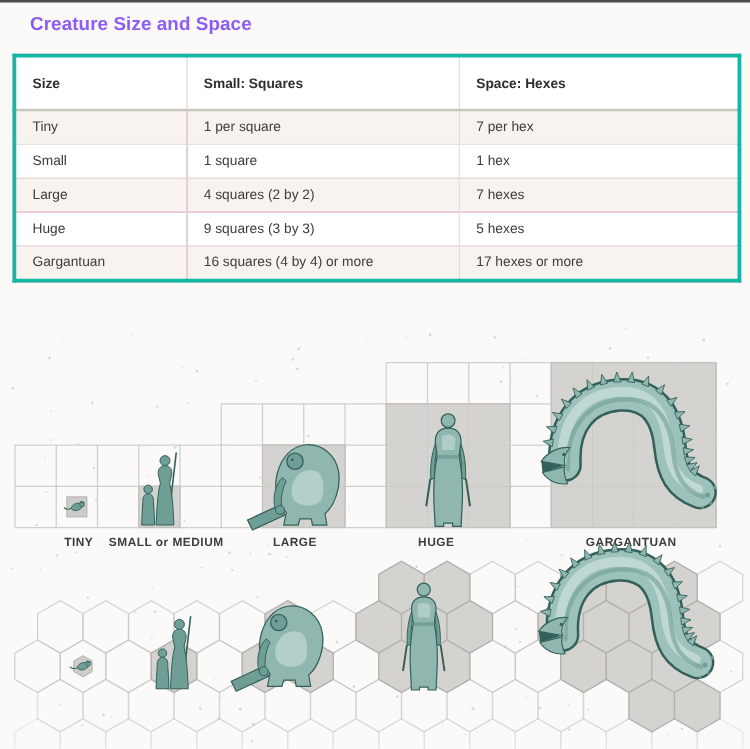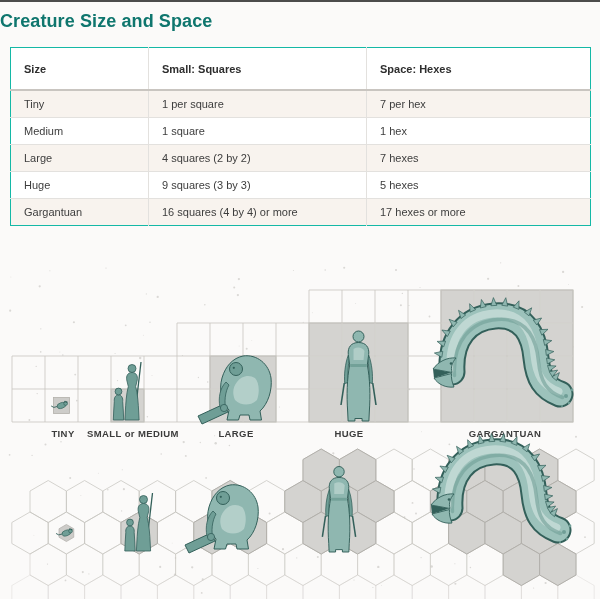--- a/index.html
+++ b/index.html
@@ -7,25 +7,25 @@
     --cell-shade:#d4d3d0; --cell-shade-edge:#b2b0ab; --grid-line:#c7c5c0;
     --tbl-line:#e3e1de; --tbl-stripe:#f8f3ee; --label:#3c3c3c;
   }
   html,body{margin:0;padding:0;}
   body{
     width:600px;height:599px;overflow:hidden;background:#fbfaf9;
     font-family:"Liberation Sans","DejaVu Sans",sans-serif;position:relative;
   }
   .top-rule{height:2px;background:#4c4c4c;}
   h1.page-title{
-    font-size:18px;font-weight:bold;color:#0f766e;margin:9px 10px 15px 0;letter-spacing:.1px;
+    font-size:15px;font-weight:bold;color:#8b5cf6;margin:9px 10px 15px 24px;letter-spacing:.1px;
   }
   table.size-table{
     border-collapse:collapse;margin:0 10px;width:580px;
-    border:1px solid #14b8a6;background:#f9a8d4;table-layout:fixed;
+    border:3px solid #14b8a6;background:#f9a8d4;table-layout:fixed;
   }
   table.size-table th{
     font-size:11px;font-weight:bold;color:#2e2e2e;text-align:left;
     padding:15px 13px 14px 13px;background:#fff;
     border-right:1px solid var(--tbl-line);border-bottom:2px solid #c9c5c0;
   }
   table.size-table th:last-child, table.size-table td:last-child{border-right:none;}
   table.size-table td{
     font-size:11px;color:#3d3d3d;padding:7px 13px;
     border-right:1px solid var(--tbl-line);border-bottom:1px solid var(--tbl-line);
@@ -60,21 +60,21 @@
       <th>Space: Hexes</th>
     </tr>
   </thead>
   <tbody>
     <tr>
       <td>Tiny</td>
       <td>1 per square</td>
       <td>7 per hex</td>
     </tr>
     <tr>
-      <td>Medium</td>
+      <td>Small</td>
       <td>1 square</td>
       <td>1 hex</td>
     </tr>
     <tr>
       <td>Large</td>
       <td>4 squares (2 by 2)</td>
       <td>7 hexes</td>
     </tr>
     <tr>
       <td>Huge</td>

